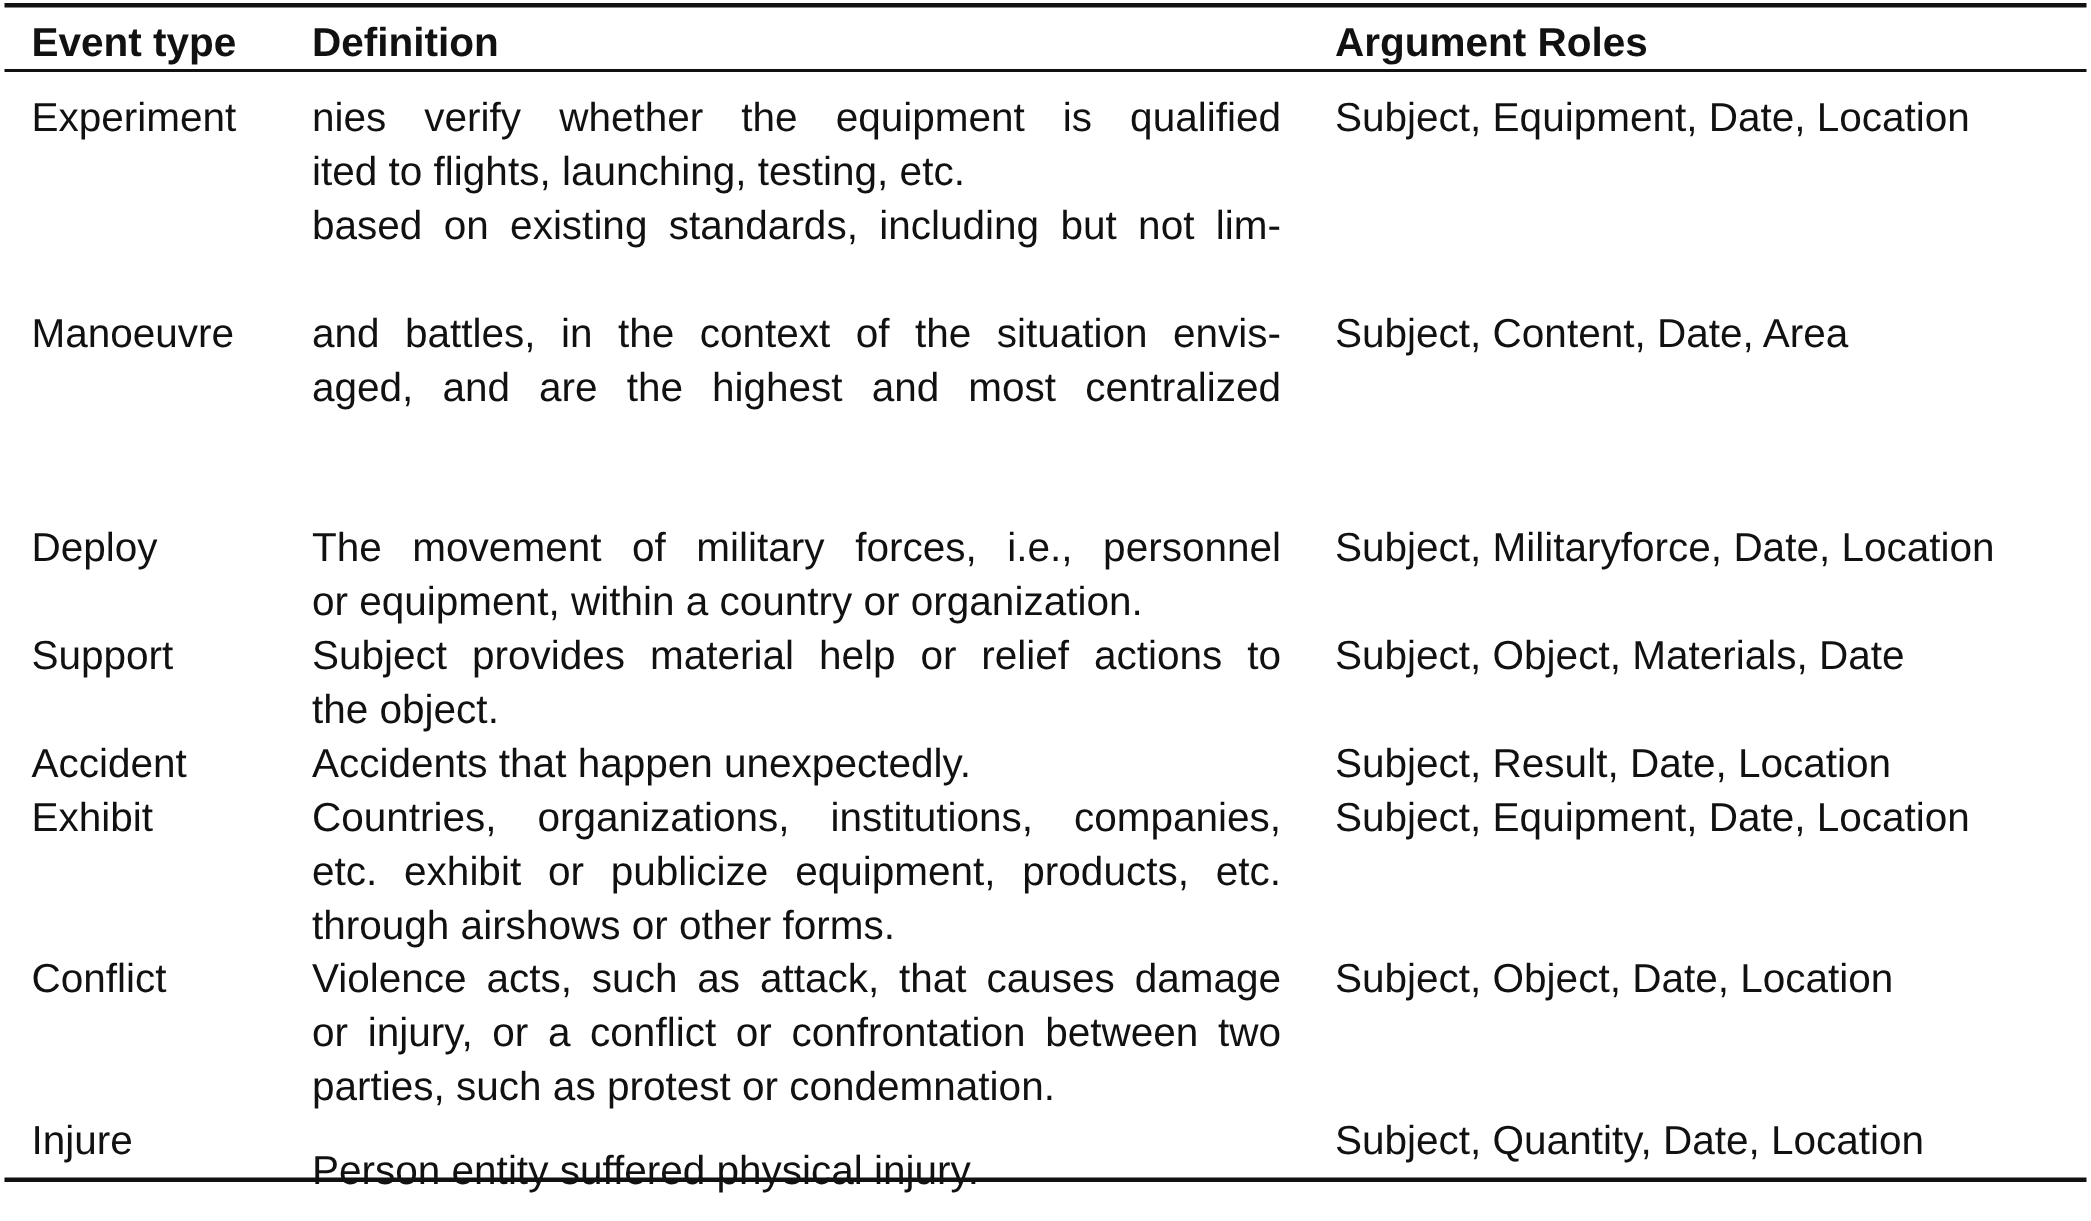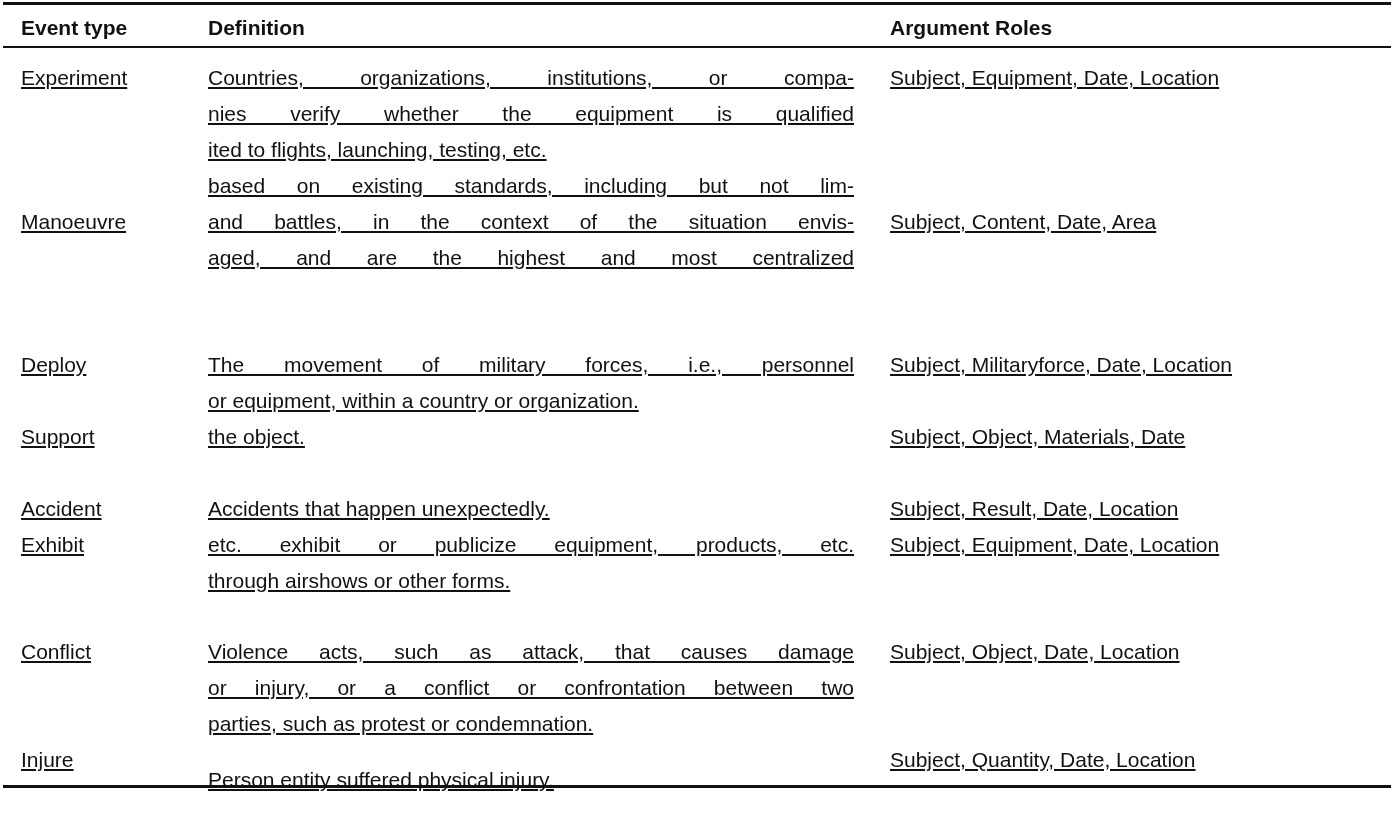--- a/index.html
+++ b/index.html
@@ -2,42 +2,41 @@
 <html><head>
 <meta charset="utf-8">
 <style>
   html, body { margin: 0; padding: 0; background: #ffffff; }
   body { width: 1394px; height: 814px; position: relative; overflow: hidden;
          font-family: "Liberation Sans", sans-serif; color: #111; }
   .rule { position: absolute; left: 3px; width: 1388px; background: #111; }
   .rule-top { top: 2px; height: 3px; }
   .rule-mid { top: 46px; height: 2px; }
   .rule-bot { top: 785px; height: 3px; }
-  .hdr { position: absolute; top: 10px; font-weight: bold; font-size: 21px; line-height: 36px; }
-  .cell { position: absolute; font-size: 21px; line-height: 36px; white-space: nowrap; text-decoration: underline; }
+  .hdr { position: absolute; top: 10px; font-weight: bold; font-size: 27px; line-height: 36px; }
+  .cell { position: absolute; font-size: 27px; line-height: 36px; white-space: nowrap; }
   .def-line { display: block; width: 646px; text-align: justify; text-align-last: justify; white-space: normal; height: 36px; overflow: visible; }
   .def-line.last { text-align-last: left; }
   .c1 { left: 21px; }
   .c2 { left: 208px; }
   .c3 { left: 890px; }
 </style>
 </head>
 <body>
 
 <div>
   <div class="rule rule-top"></div>
   <div class="hdr c1">Event type</div>
   <div class="hdr c2">Definition</div>
   <div class="hdr c3">Argument Roles</div>
   <div class="rule rule-mid"></div>
 
   <div>
     <div class="cell c1" style="top:60px">Experiment</div>
     <div class="cell c2" style="top:60px">
-      <span class="def-line">Countries, organizations, institutions, or compa-</span>
       <span class="def-line">nies verify whether the equipment is qualified</span>
       <span class="def-line last">ited to flights, launching, testing, etc.</span>
       <span class="def-line">based on existing standards, including but not lim-</span>
     </div>
     <div class="cell c3" style="top:60px">Subject, Equipment, Date, Location</div>
   </div>
 
   <div>
     <div class="cell c1" style="top:204px">Manoeuvre</div>
     <div class="cell c2" style="top:204px">
@@ -52,36 +51,38 @@
     <div class="cell c2" style="top:347px">
       <span class="def-line">The movement of military forces, i.e., personnel</span>
       <span class="def-line last">or equipment, within a country or organization.</span>
     </div>
     <div class="cell c3" style="top:347px">Subject, Militaryforce, Date, Location</div>
   </div>
 
   <div>
     <div class="cell c1" style="top:419px">Support</div>
     <div class="cell c2" style="top:419px">
+      <span class="def-line">Subject provides material help or relief actions to</span>
       <span class="def-line last">the object.</span>
     </div>
     <div class="cell c3" style="top:419px">Subject, Object, Materials, Date</div>
   </div>
 
   <div>
     <div class="cell c1" style="top:491px">Accident</div>
     <div class="cell c2" style="top:491px">
       <span class="def-line last">Accidents that happen unexpectedly.</span>
     </div>
     <div class="cell c3" style="top:491px">Subject, Result, Date, Location</div>
   </div>
 
   <div>
     <div class="cell c1" style="top:527px">Exhibit</div>
     <div class="cell c2" style="top:527px">
+      <span class="def-line">Countries, organizations, institutions, companies,</span>
       <span class="def-line">etc. exhibit or publicize equipment, products, etc.</span>
       <span class="def-line last">through airshows or other forms.</span>
     </div>
     <div class="cell c3" style="top:527px">Subject, Equipment, Date, Location</div>
   </div>
 
   <div>
     <div class="cell c1" style="top:634px">Conflict</div>
     <div class="cell c2" style="top:634px">
       <span class="def-line">Violence acts, such as attack, that causes damage</span>

